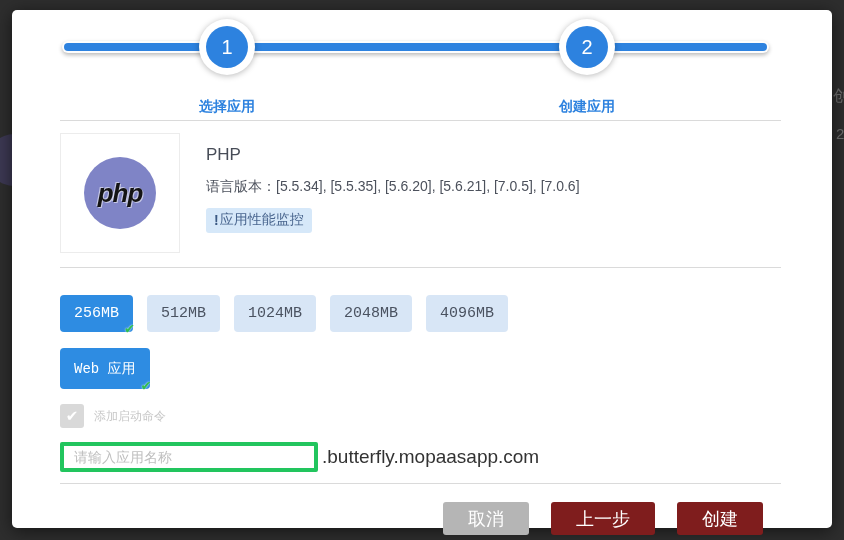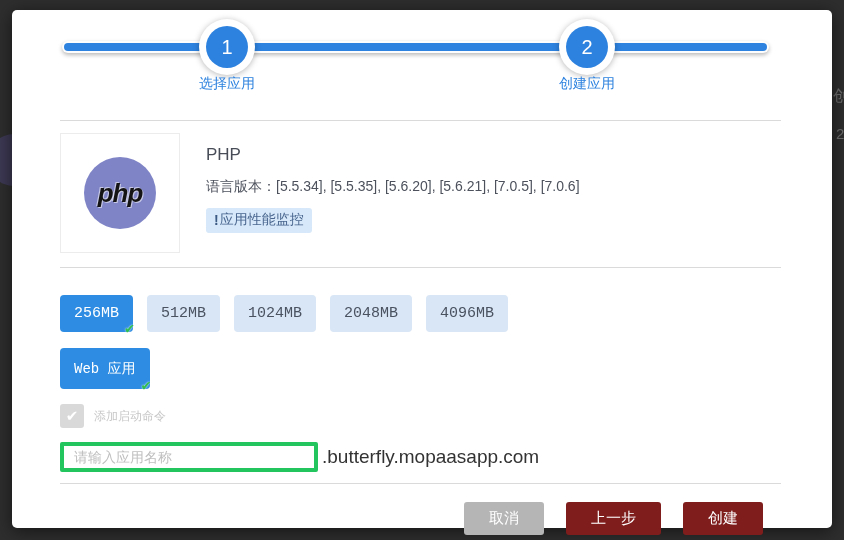--- a/index.html
+++ b/index.html
@@ -28,21 +28,21 @@
   .stepper-fill { position:absolute; left:2px; right:2px; top:2px; bottom:2px;
     border-radius:5px; background:#2d82df; }
   .step { position:absolute; top:9px; width:120px; text-align:center; }
   .step-1 { left:107px; }
   .step-2 { left:467px; }
   .step-outer { width:56px; height:56px; border-radius:50%; background:#fff;
     box-shadow:0 1px 6px rgba(0,0,0,0.28); margin:0 auto;
     display:flex; align-items:center; justify-content:center; }
   .step-inner { width:42px; height:42px; border-radius:50%; background:#2d82df;
     color:#fff; font-size:20px; display:flex; align-items:center; justify-content:center; }
-  .step-label { color:#2d82df; font-size:14px; }
+  .step-label { margin-top:23px; color:#2d82df; font-size:14px;font-weight:bold; }
 
   .divider { border:0; border-top:1px solid #dadada; }
 
   
   .app-section { display:flex; gap:26px; padding-top:12px; height:146px; }
   .app-card { width:120px; height:120px; border:1px solid #ececec; background:#fff;
     display:flex; align-items:center; justify-content:center; }
   .php-circle { width:72px; height:72px; border-radius:50%; background:#7f84c6;
     display:flex; align-items:center; justify-content:center; }
   .php-text { font-style:italic; font-weight:bold; font-size:26px; color:#141414;
@@ -79,21 +79,21 @@
     padding:0 10px; font-size:14px; color:#333; outline:none; font-family:inherit; }
   .name-input::placeholder { color:#bfbfbf; }
   .domain-suffix { margin-left:4px; font-size:19px; color:#333333; }
 
   .divider-bottom { margin-top:11px; }
 
   
   .footer { margin-top:18px; display:flex; justify-content:flex-end; gap:22px;
     padding-right:18px; }
   .btn { border:none; height:33px; padding:0 25px; border-radius:3px; color:#fff;
-    font-size:15px; cursor:pointer; font-family:inherit; }
+    font-size:18px; cursor:pointer; font-family:inherit; }
   .btn-cancel { background:#b5b5b5; }
   .btn-blue { background:#7f1d1d; }
 </style>
 </head>
 <body>
 
 <div class="bg-circle"></div>
 <span class="bg-glyph bg-glyph-1">创</span>
 <span class="bg-glyph bg-glyph-2">2</span>
 

